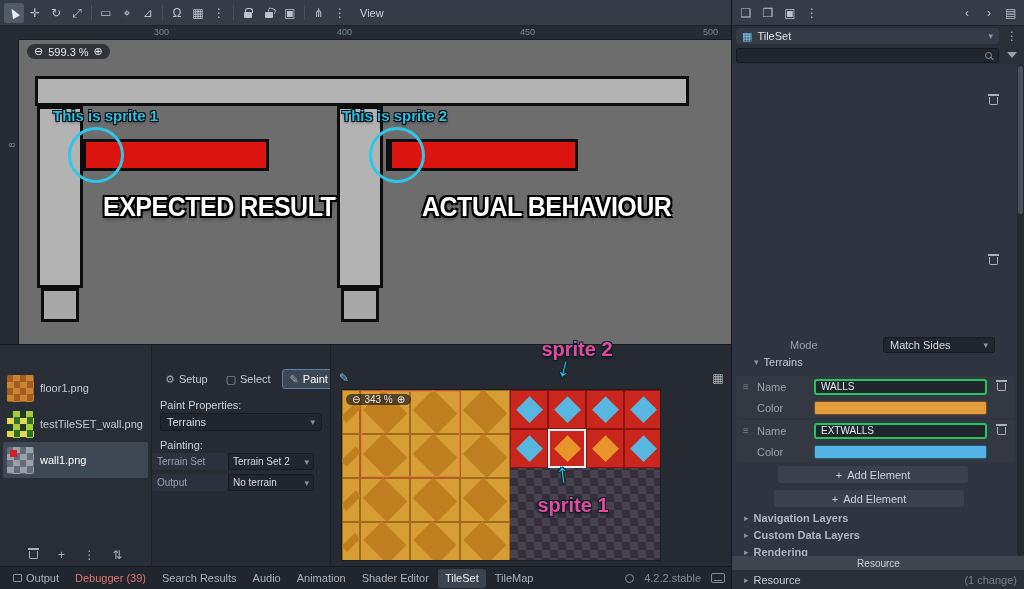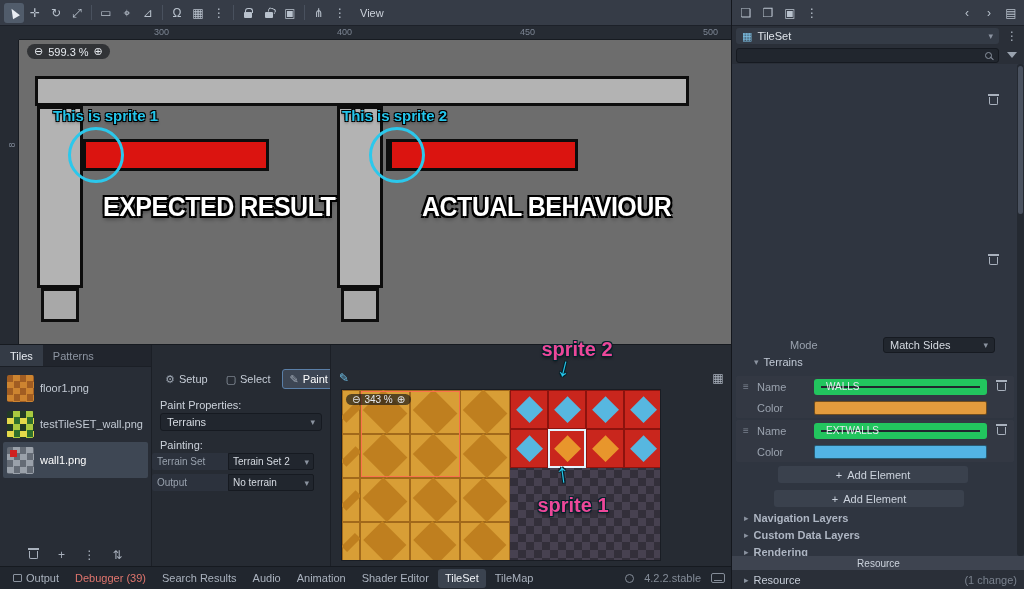--- a/index.html
+++ b/index.html
@@ -116,21 +116,21 @@
 .b3{left:28px;top:148px;width:226px;height:134px;border-radius:50% 50% 45% 55%/60% 55% 45% 40%}
 .note{position:absolute;left:0;right:0;top:136px;text-align:center;color:#fff;font-size:13px;z-index:2}
 .proprow{display:flex;align-items:center}
 .pname{color:#9aa2ae;margin-left:54px}
 .secthead{display:flex;align-items:center;gap:5px;color:#c2cad6}
 .titem{background:rgba(255,255,255,.02);border-radius:2px}
 .trow{display:flex;align-items:center;height:21px;gap:5px;padding:0 4px}
 .rhandle{color:#79818e;font-size:10px;width:12px;text-align:center}
 .rhandle.ghost{visibility:hidden}
 .pname2{width:52px;color:#9aa2ae}
-.valbox{flex:1;height:16px;display:flex;align-items:center;padding:0 5px;background:#21262e;border:7px solid #22c55e;border-radius:3px;color:#e6eaef;font-size:10px}
+.valbox{flex:1;height:16px;display:flex;align-items:center;padding:0 5px;background:#21262e;border:2px solid #22c55e;border-radius:3px;color:#e6eaef;font-size:10px}
 .swatch{flex:1;height:14px;border-radius:2px;border:1px solid rgba(0,0,0,.5)}
 .addbtn{display:flex;align-items:center;justify-content:center;gap:5px;height:17px;background:#3a414d;border-radius:3px;color:#ccd3dd}
 .csect{display:flex;align-items:center;gap:5px;color:#aeb6c3;font-weight:bold}
 .sbtrack{background:#242931;border-radius:3px}
 .sbthumb{position:absolute;left:1px;right:1px;top:2px;height:148px;background:#4a5260;border-radius:3px}
 .catbar{display:flex;align-items:center;justify-content:center;background:#3e4450;color:#ccd3dd;font-size:10px}
 .resrow2{display:flex;align-items:center;gap:5px;padding:0 8px;background:#2a2f38;color:#c6cdd8}
 .changes{margin-left:auto;color:#79818d}
 </style>
 </head>
@@ -198,24 +198,20 @@
           <span>⊖</span>
           <span>599.3 %</span>
           <span>⊕</span>
         </div>
       </div>
     </div>
 
     <div class="ab bottompanel" style="left:0;top:344px;width:731px;height:222px">
 
       <div class="ab filespanel" style="left:0;top:0;width:152px;height:222px">
-        <div class="tabs">
-          <span class="tab active">Tiles</span>
-          <span class="tab">Patterns</span>
-        </div>
         <div class="filelist">
           <div class="fitem">
             <i class="thumb t-floor"></i>
             <span class="fname">floor1.png</span>
           </div>
           <div class="fitem">
             <i class="thumb t-test"></i>
             <span class="fname">testTileSET_wall.png</span>
           </div>
           <div class="fitem selected">

